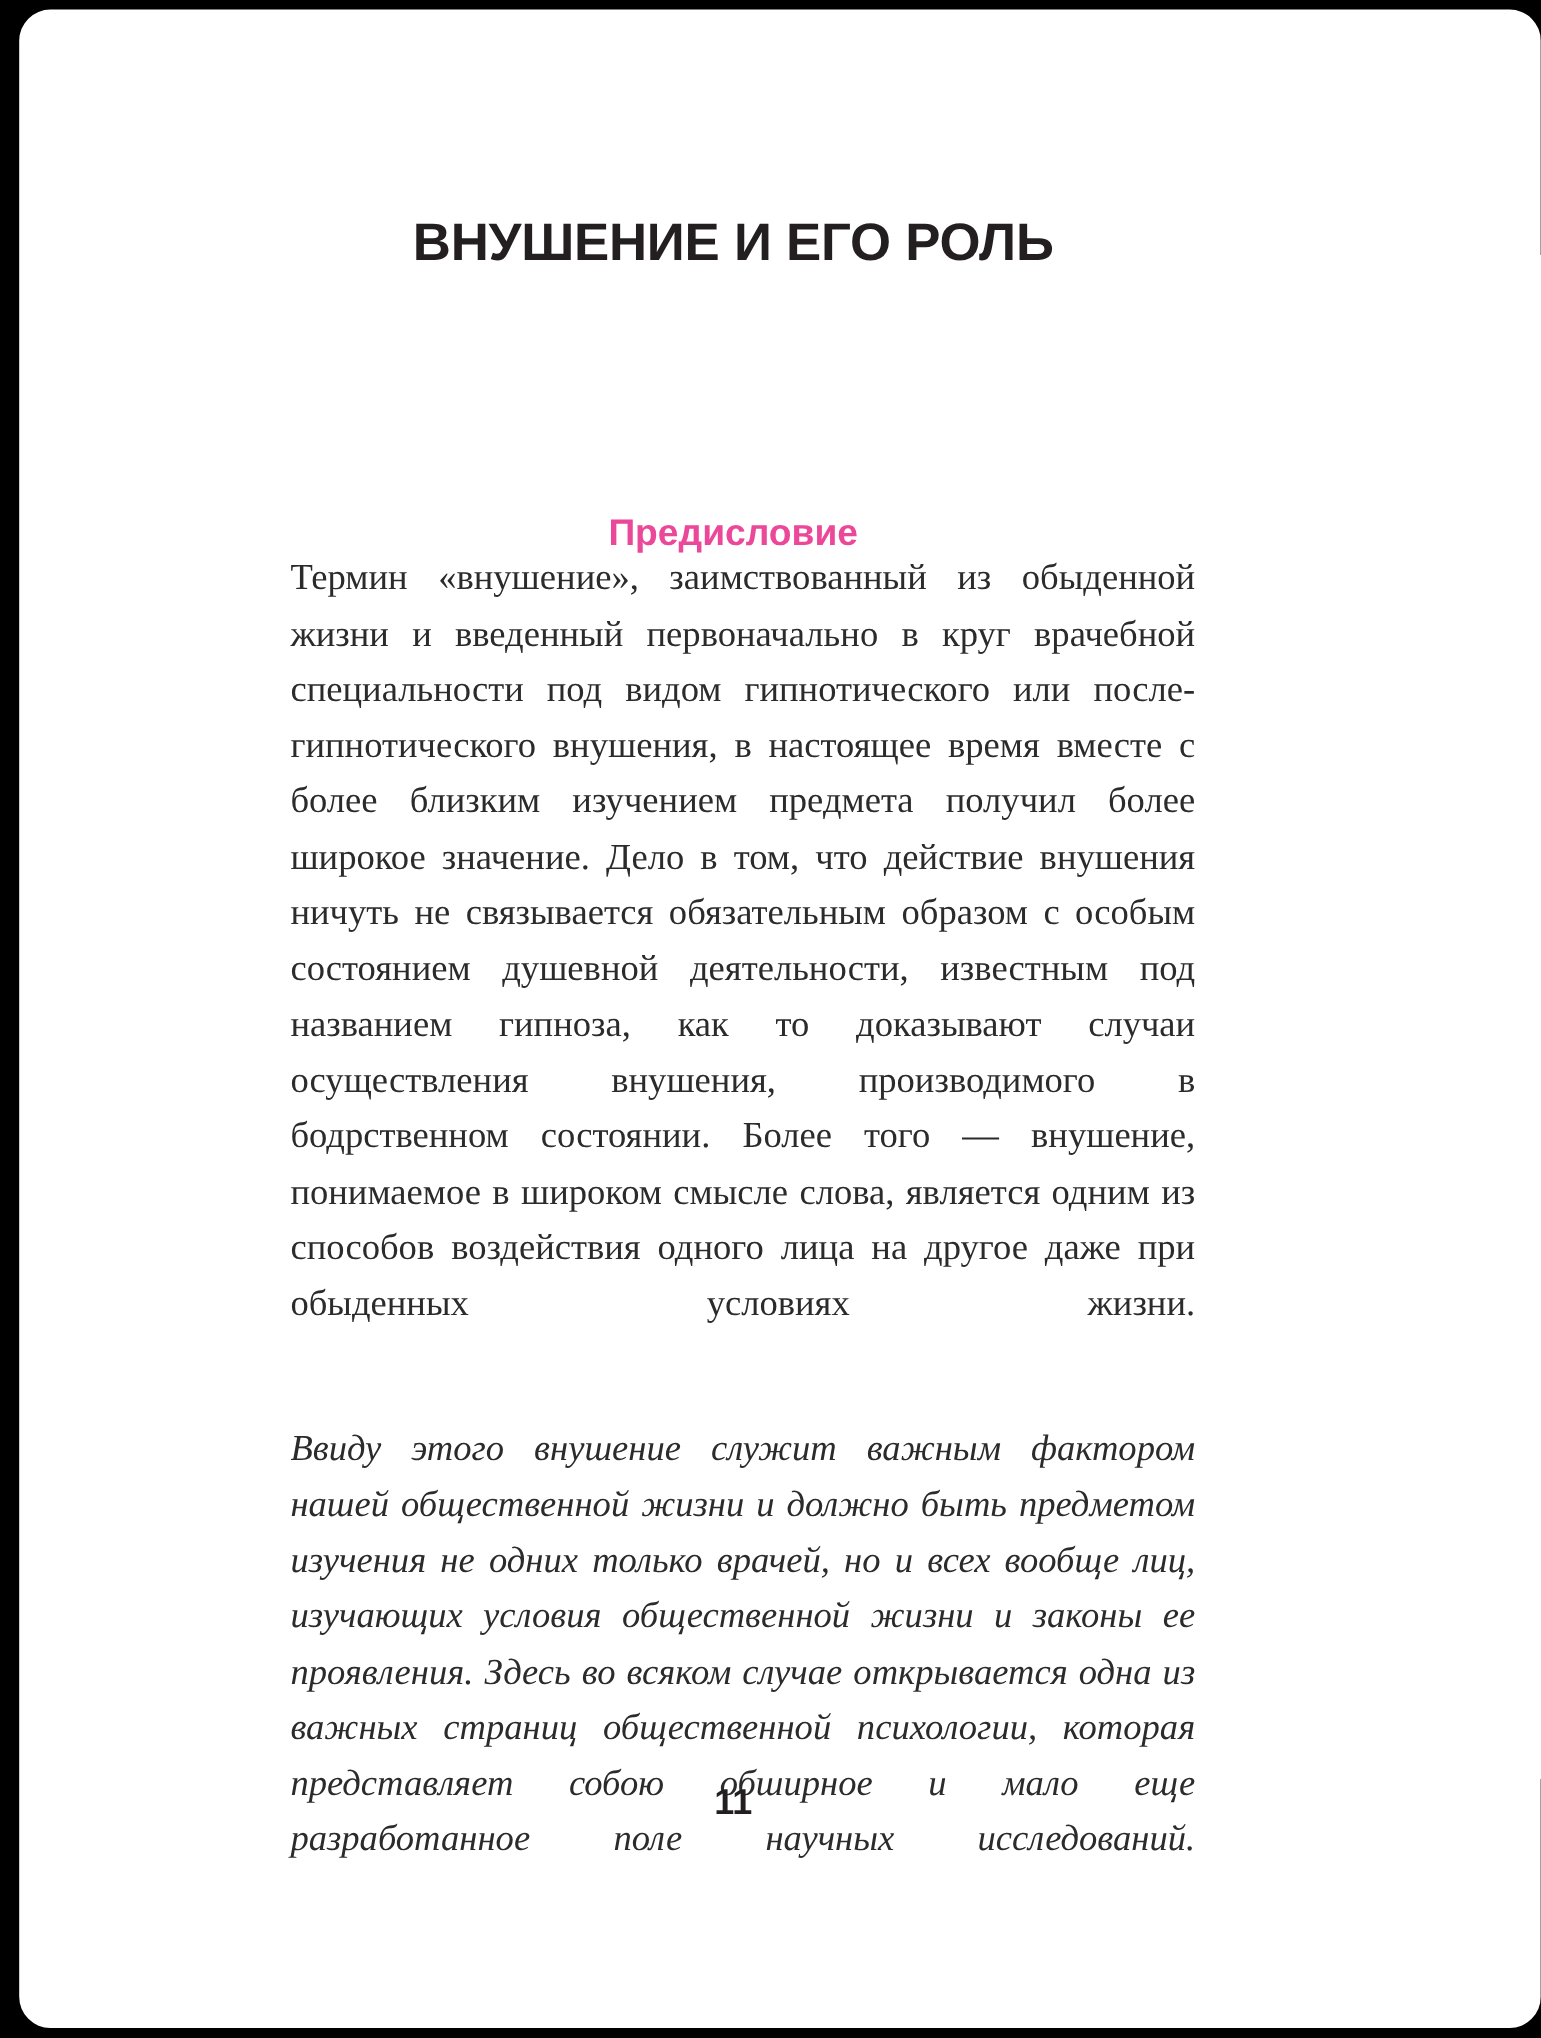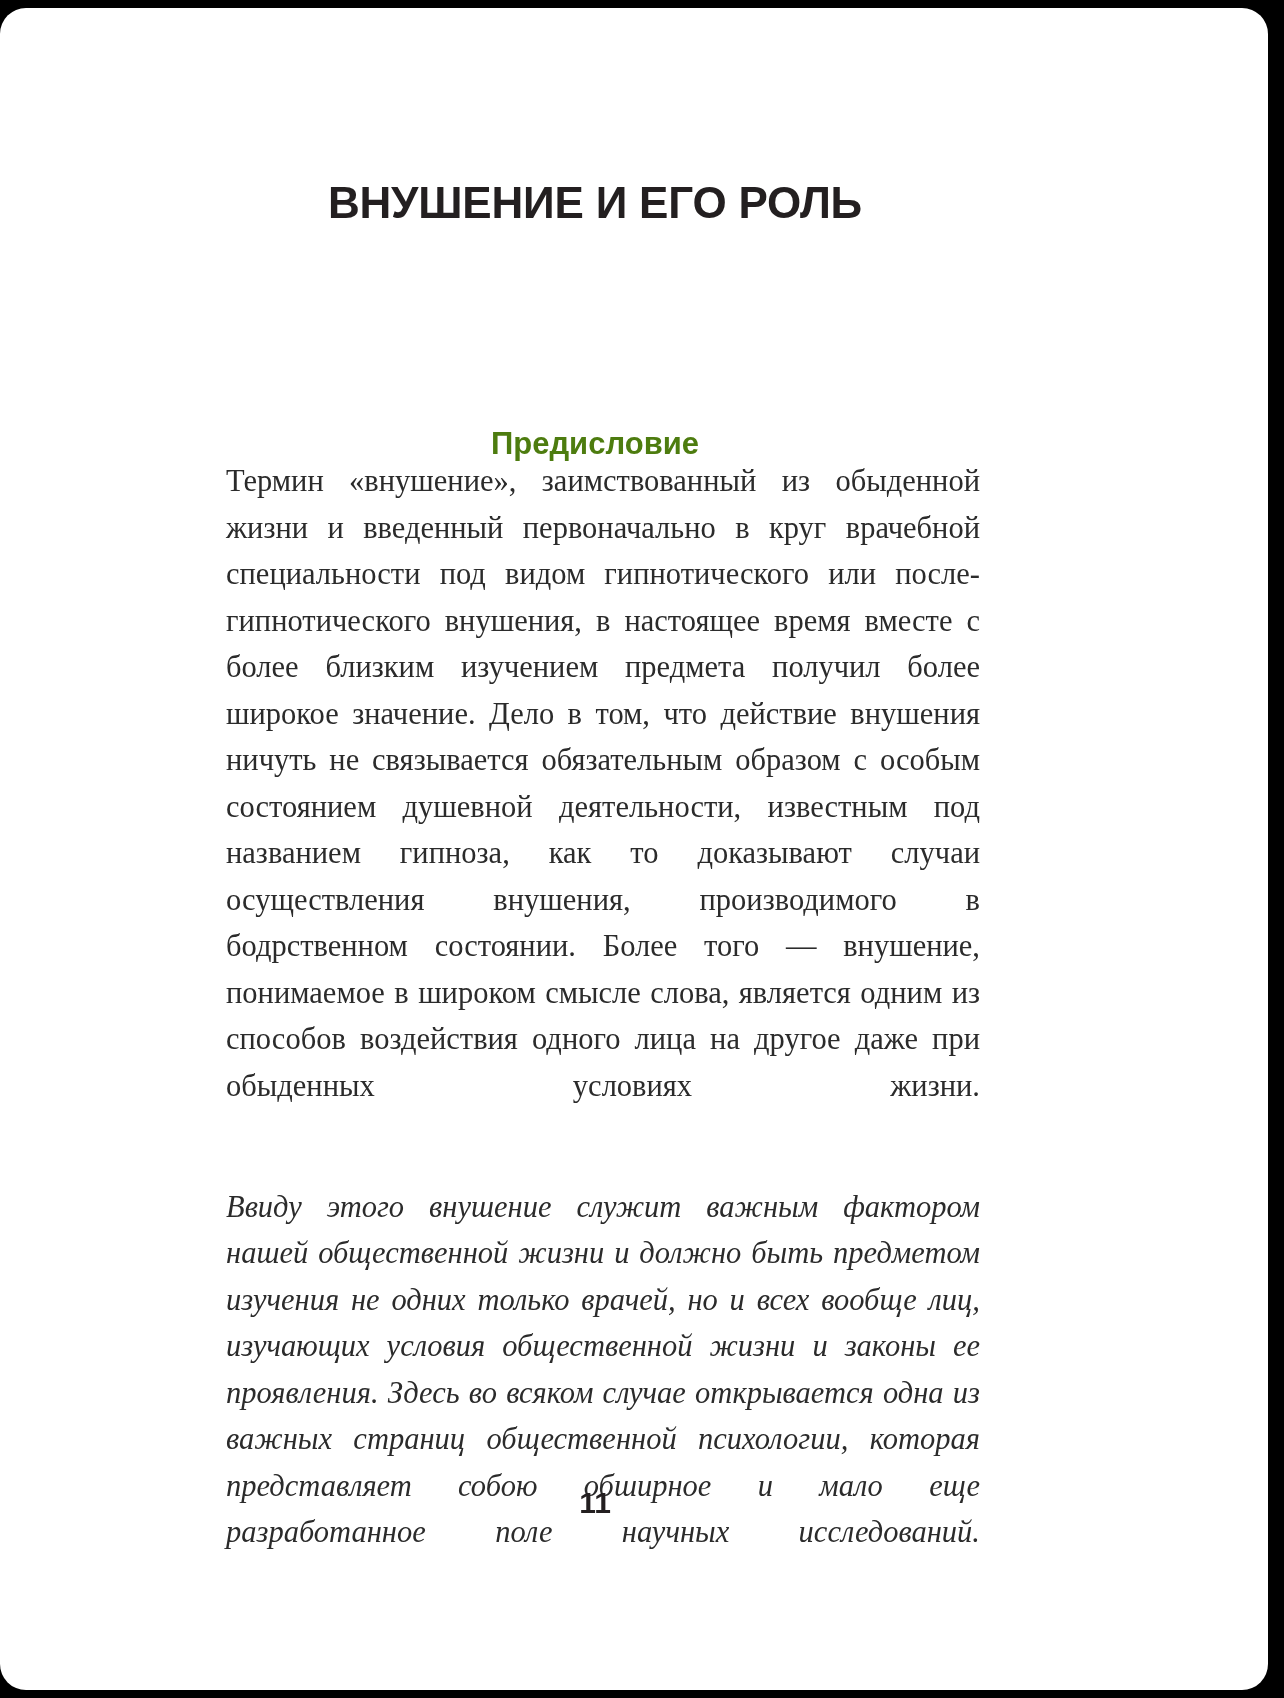--- a/index.html
+++ b/index.html
@@ -18,21 +18,21 @@
   .screen {
     position: relative;
     width: 1284px;
     height: 1698px;
     background: #000000;
     box-sizing: border-box;
   }
 
   .page {
     position: absolute;
-    left: 0;
+    left: 16px;
     top: 8px;
     width: 1268px;
     height: 1682px;
     background: #ffffff;
     border-radius: 26px;
     box-sizing: border-box;
     overflow: hidden;
   }
 
   .page-inner {
@@ -65,21 +65,21 @@
   
   .section-heading {
     position: absolute;
     top: 390px;
     left: -120px;
     width: 1010px;
     text-align: center;
     font-family: "Liberation Sans", sans-serif;
     font-weight: bold;
     font-size: 31px;
-    color: #4d7c0f;
+    color: #ec4899;
     margin-top: 28px;
   }
 
   
   .body-copy {
     position: absolute;
     top: 450px;
     left: 0;
     width: 770px;
   }

